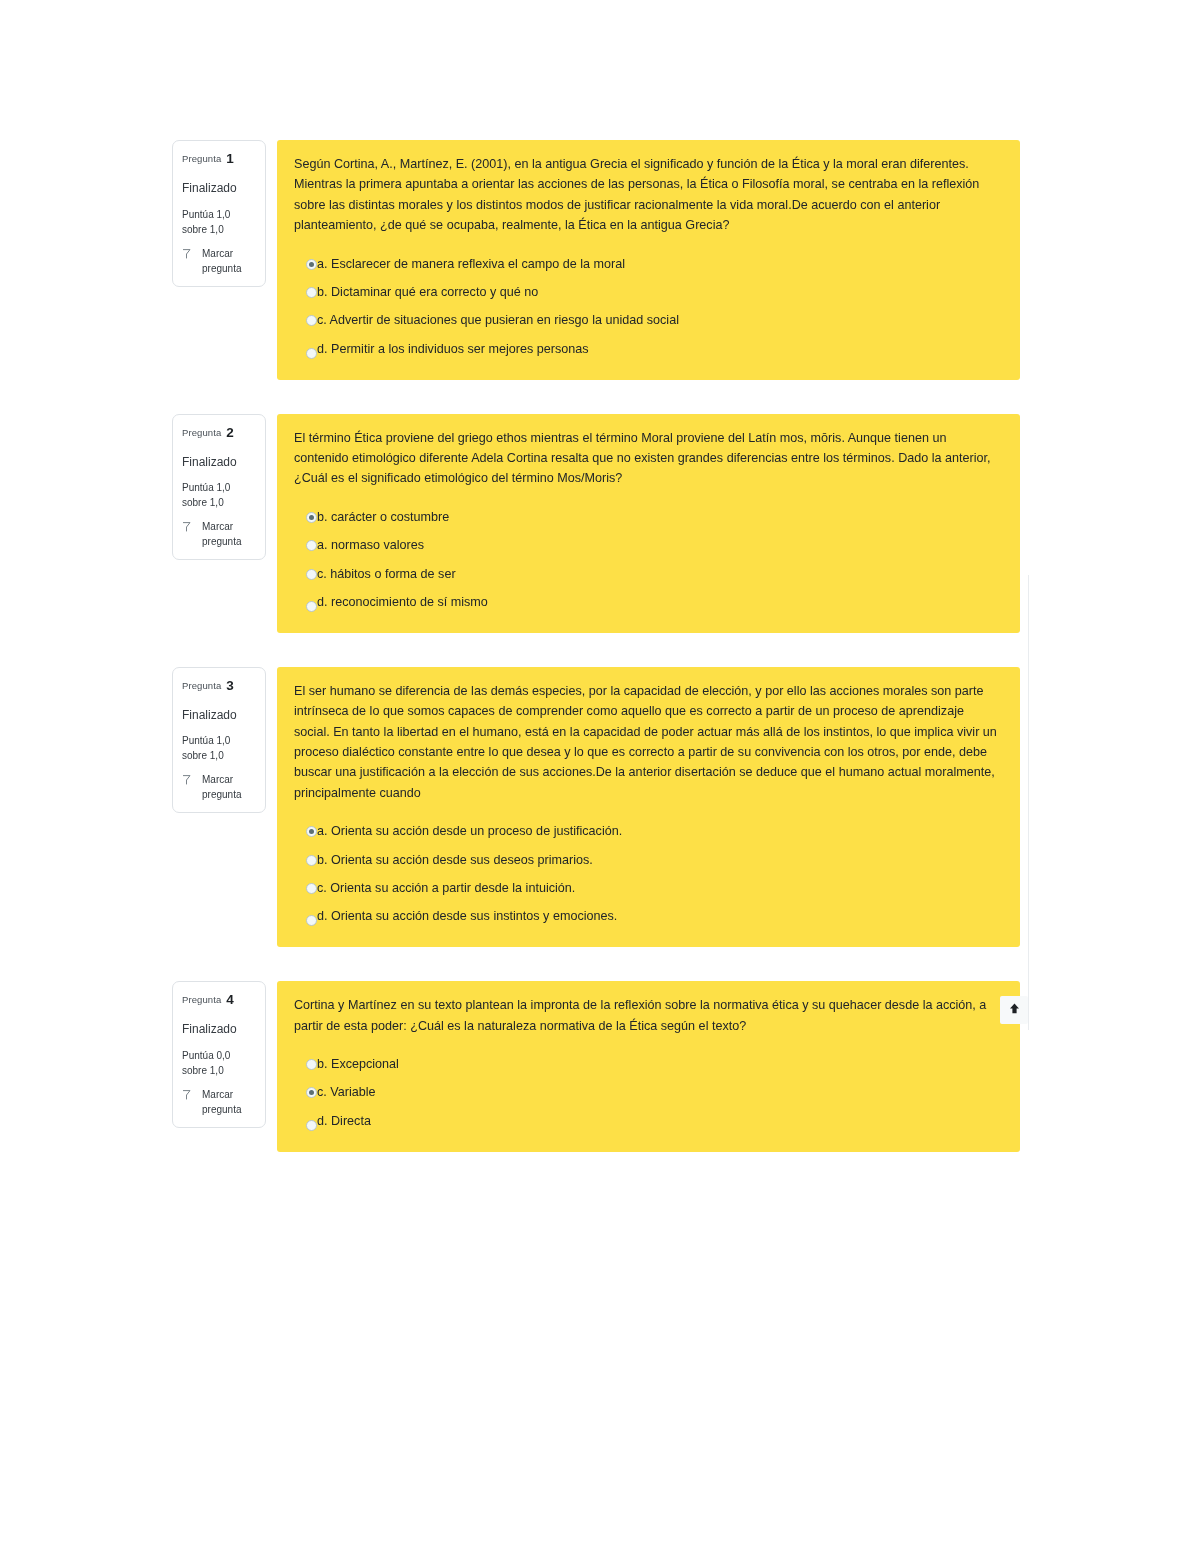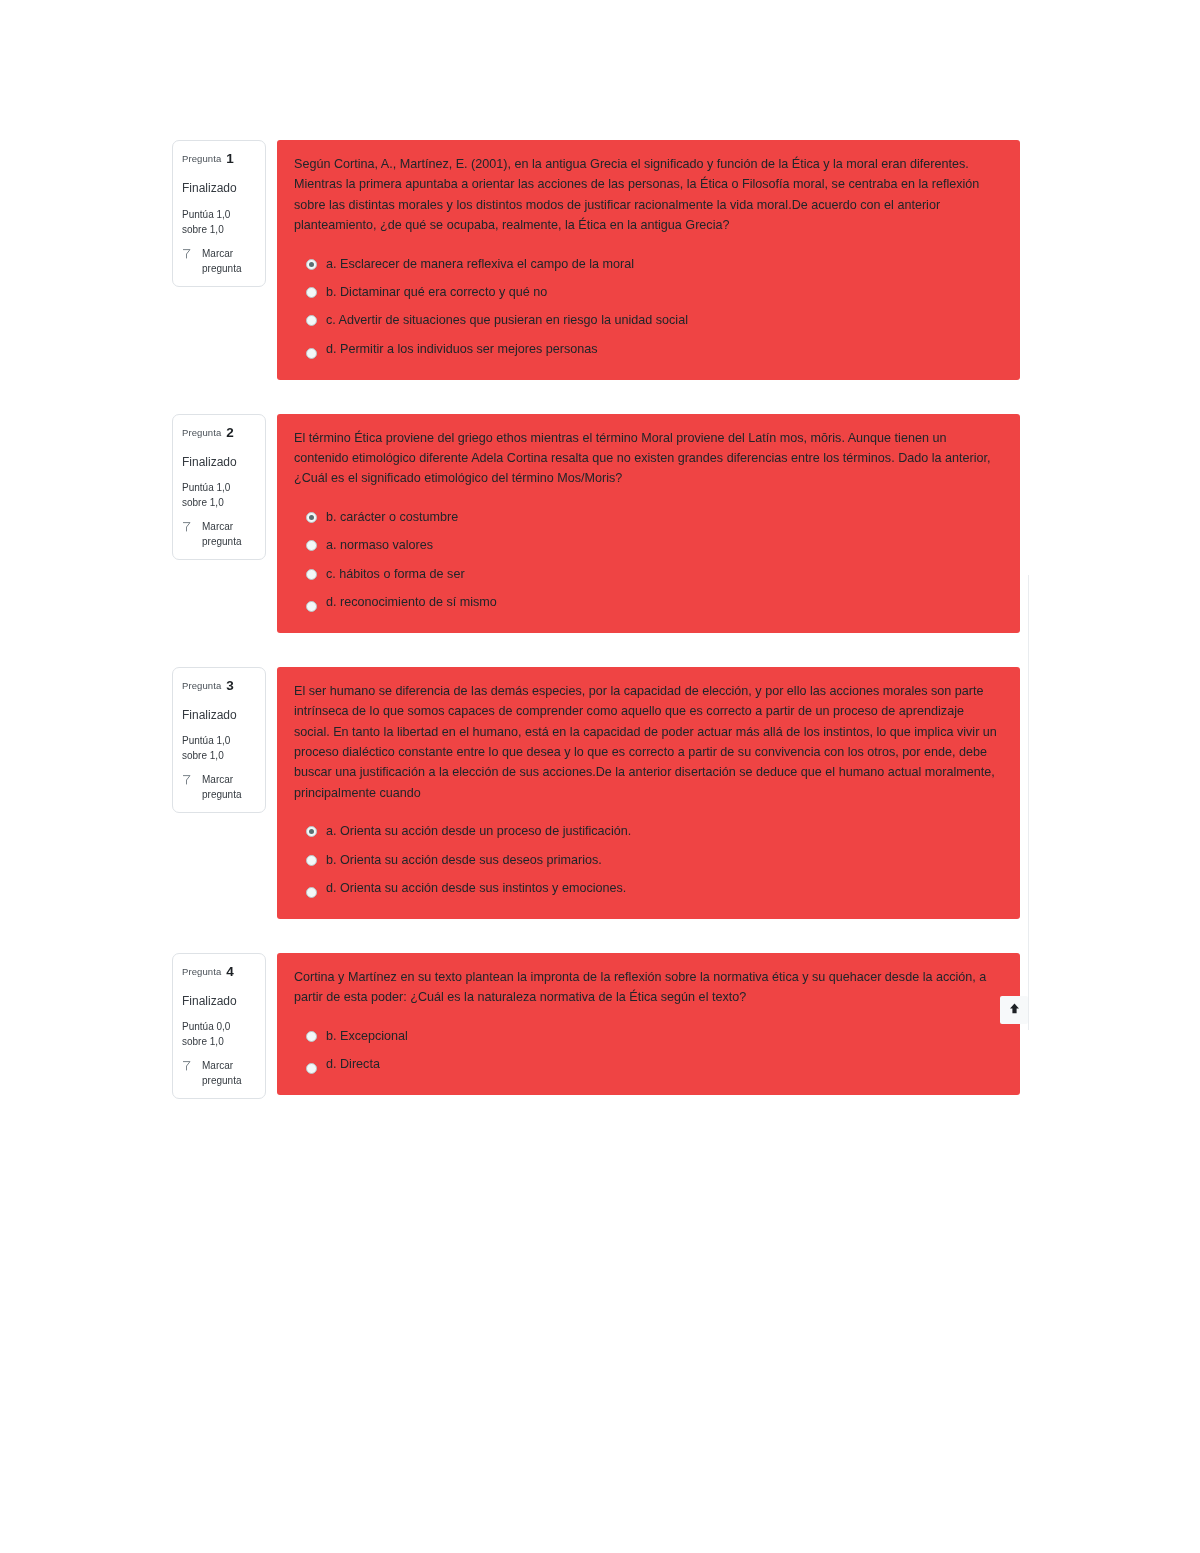--- a/index.html
+++ b/index.html
@@ -77,40 +77,39 @@
   .flag-icon {
     flex: 0 0 auto;
     margin-top: 2px;
   }
   .flag-text { line-height: 1.5; }
 
   
   .content {
     flex: 1 1 auto;
     margin-left: 11px;
-    background: #ef4444;
+    background: #fde047;
     border-radius: 3px;
     padding: 14px 17px 18px 17px;
     min-height: 100px;
   }
   .qtext {
     font-size: 12.6px;
     line-height: 1.62;
     color: #212529;
     margin: 0 0 16px 0;
   }
   .answers {
     margin: 0;
     padding: 0;
     list-style: none;
   }
   .answers li {
     display: flex;
     align-items: flex-start;
-    gap: 9px;
     font-size: 12.6px;
     line-height: 1.5;
     color: #212529;
     padding: 3px 0 3px 12px;
     margin-bottom: 3.5px;
   }
   .answers li:last-child { margin-bottom: 0; align-items: flex-end; }
 
   .radio {
     flex: 0 0 auto;
@@ -270,20 +269,24 @@
           <li>
             <span class="radio checked"></span>
             <span class="ans-text">a. Orienta su acción desde un proceso de justificación.</span>
           </li>
           <li>
             <span class="radio"></span>
             <span class="ans-text">b. Orienta su acción desde sus deseos primarios.</span>
           </li>
           <li>
             <span class="radio"></span>
+            <span class="ans-text">c. Orienta su acción a partir desde la intuición.</span>
+          </li>
+          <li>
+            <span class="radio"></span>
             <span class="ans-text">d. Orienta su acción desde sus instintos y emociones.</span>
           </li>
         </ul>
       </div>
     </div>
 
     <div class="question">
       <div class="info">
         <div class="info-row">
           <span class="qno-label">Pregunta</span>
@@ -301,20 +304,24 @@
         </div>
       </div>
       <div class="content">
         <p class="qtext">Cortina y Martínez en su texto plantean la impronta de la reflexión sobre la normativa ética y su quehacer desde la acción, a partir de esta poder: ¿Cuál es la naturaleza normativa de la Ética según el texto?</p>
         <ul class="answers">
           <li>
             <span class="radio"></span>
             <span class="ans-text">b. Excepcional</span>
           </li>
           <li>
+            <span class="radio checked"></span>
+            <span class="ans-text">c. Variable</span>
+          </li>
+          <li>
             <span class="radio"></span>
             <span class="ans-text">d. Directa</span>
           </li>
         </ul>
       </div>
     </div>
 
   </div>
 
   <div class="scroll-hairline"></div>

